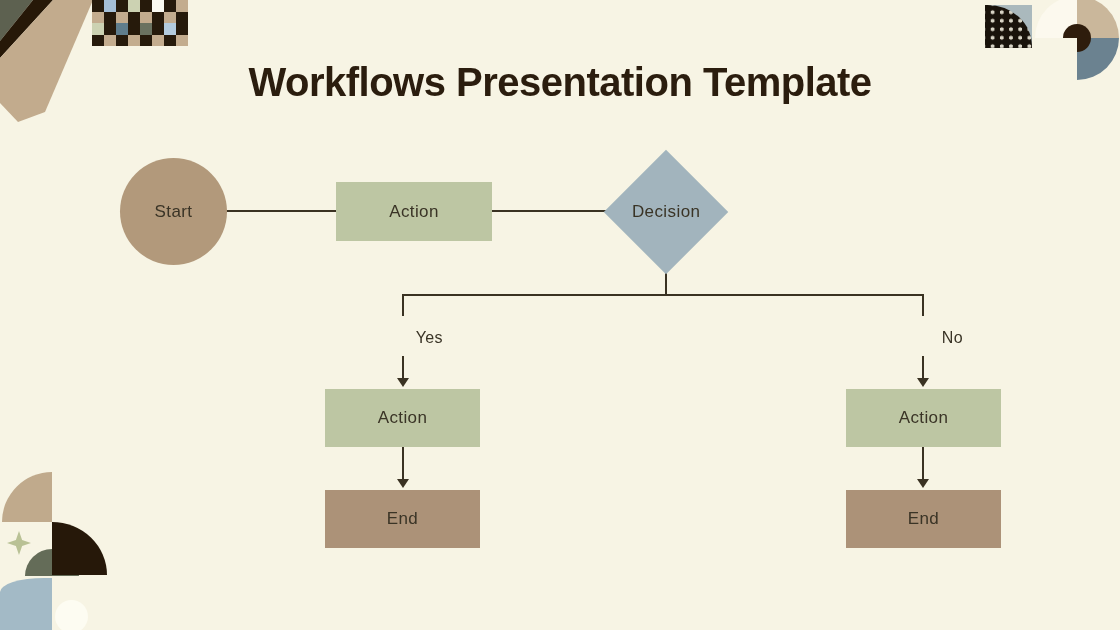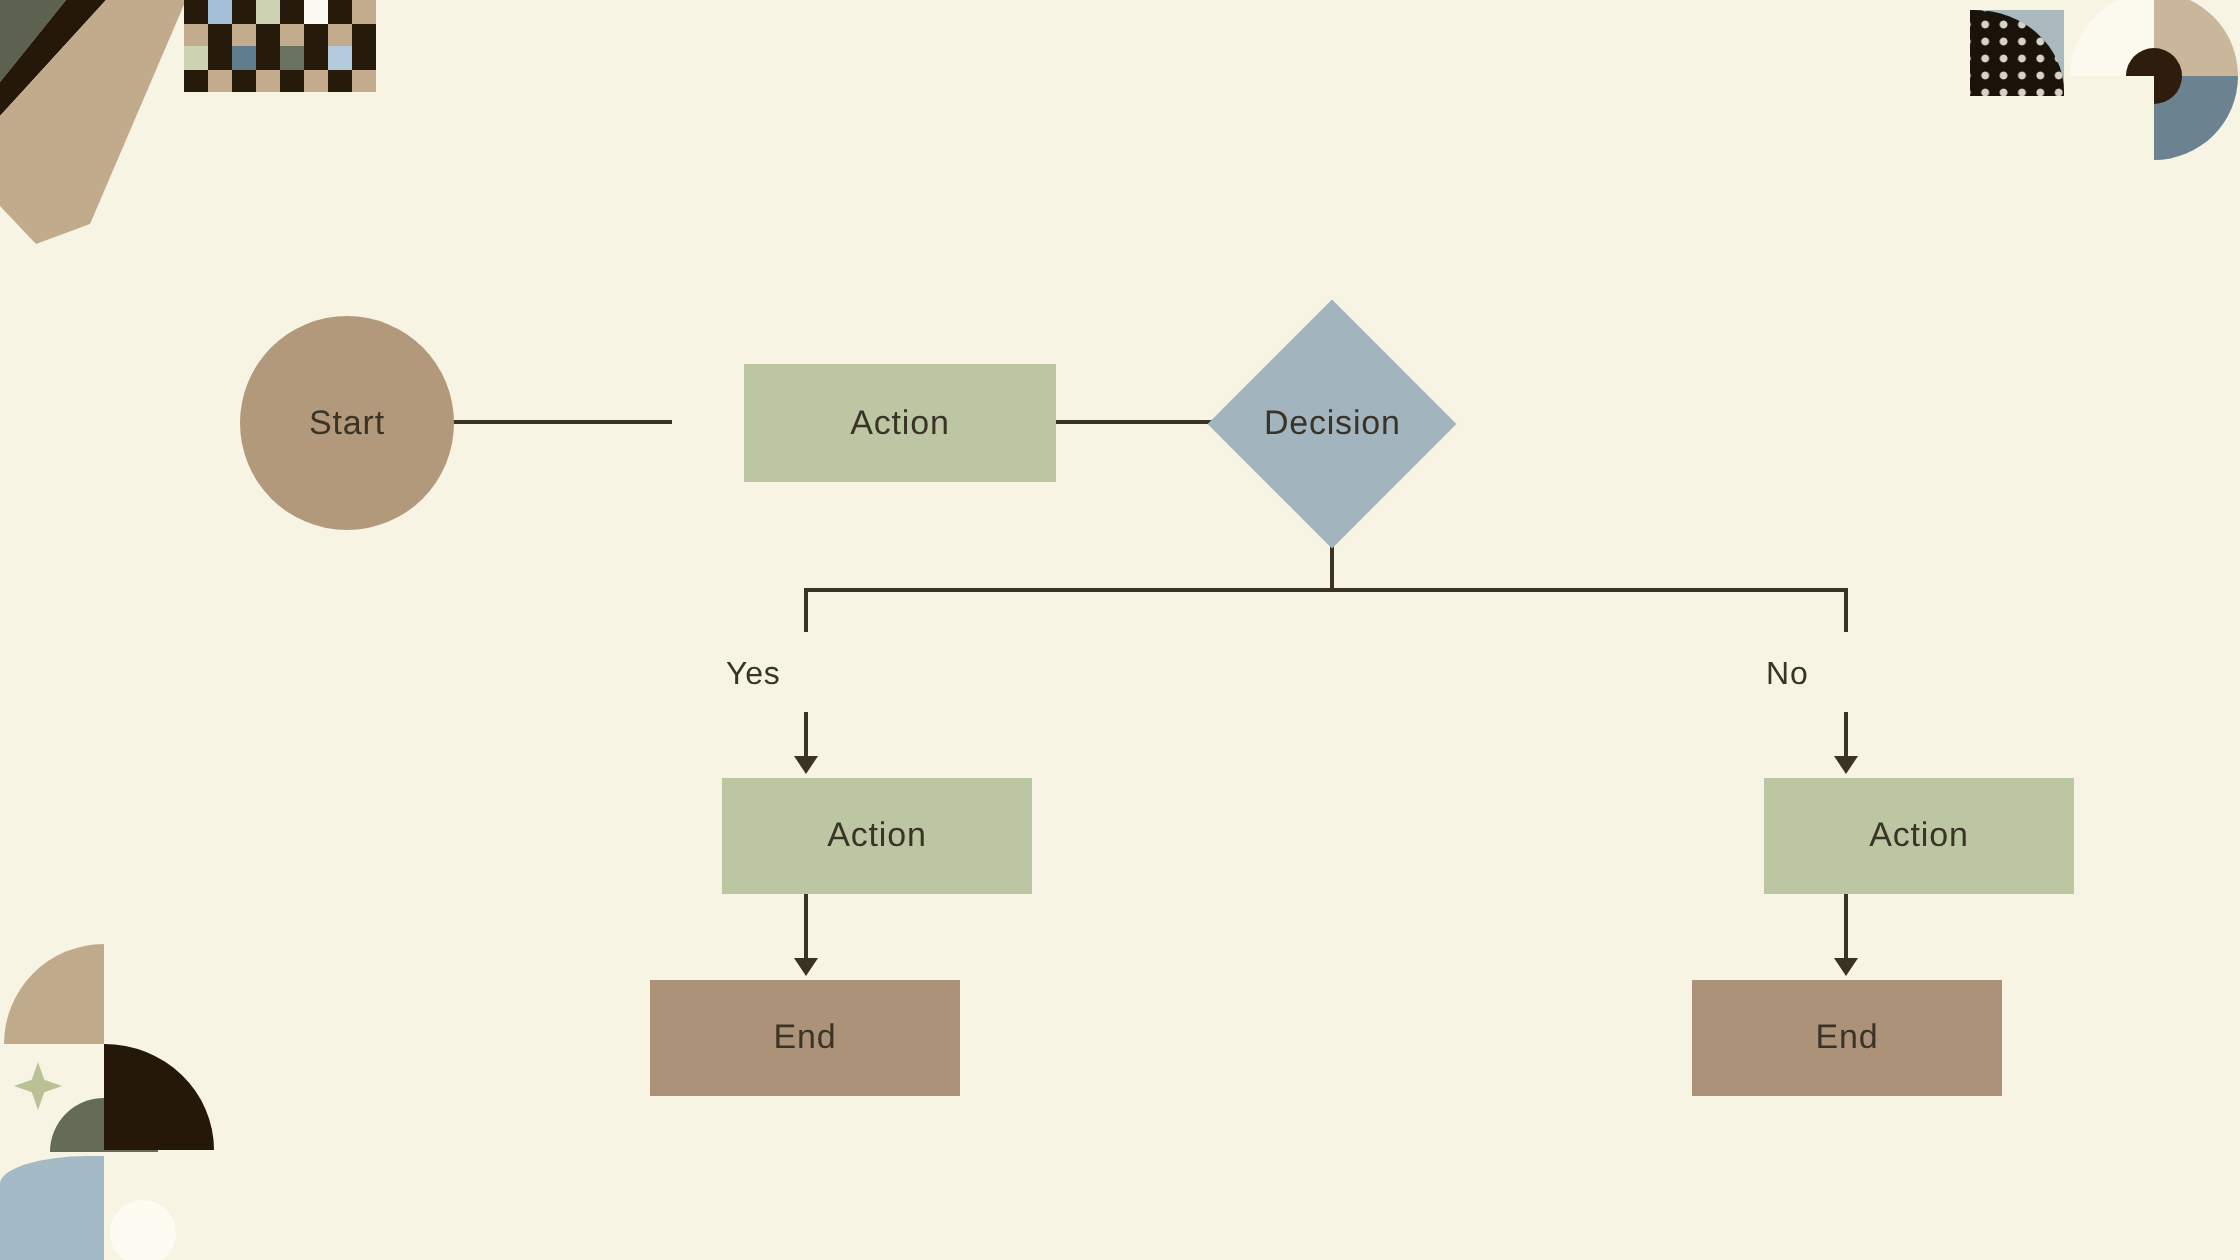--- a/index.html
+++ b/index.html
@@ -34,39 +34,39 @@
     font-size: 17px;
     letter-spacing: 0.4px;
     color: var(--node_text);
   }
   .start-circle {
     left: 120px; top: 158px; width: 107px; height: 107px;
     border-radius: 50%;
     background: var(--start_fill);
     text-align: center;
   }
-  .action-box { background: var(--action_fill); margin-left: 36px; }
+  .action-box { background: var(--action_fill); }
   .action-1   { left: 336px; top: 182px; width: 156px; height: 59px; }
   .action-yes { left: 325px; top: 389px; width: 155px; height: 58px; }
   .action-no  { left: 846px; top: 389px; width: 155px; height: 58px; }
   .end-box    { background: var(--end_fill); text-align: right; }
   .end-yes    { left: 325px; top: 490px; width: 155px; height: 58px; }
   .end-no     { left: 846px; top: 490px; width: 155px; height: 58px; }
 
   .diamond {
     left: 622px; top: 168px; width: 88px; height: 88px;
     background: var(--decision_fill);
     transform: rotate(45deg);
   }
   .diamond .inner { transform: rotate(-45deg); }
 
   .branch-label {
     position: absolute;
     width: 80px;
-    text-align: left;
+    text-align: right;
     top: 329px;
     font-size: 16px;
     letter-spacing: 0.4px;
     color: var(--node_text);
   }
   .label-yes { left: 363px; }
   .label-no  { left: 883px; }
 
   
   .edge { position: absolute; background: var(--line); }
@@ -208,20 +208,21 @@
   <div class="pie-core"></div>
   <div class="pie-core-notch"></div>
 
   <div class="bl-tan-quarter"></div>
   <div class="sparkle"></div>
   <div class="bl-dome"></div>
   <div class="bl-brown-quarter"></div>
   <div class="bl-blue-quarter"></div>
   <div class="bl-white-circle"></div>
 
+  <div class="title">Workflows Presentation Template</div>
 
   <div class="edge h" style="left:226px; top:210px; width:110px;"></div>
   <div class="edge h" style="left:492px; top:210px; width:114px;"></div>
   <div class="edge v" style="left:665px; top:272px; height:24px;"></div>
   <div class="edge h" style="left:402px; top:294px; width:522px;"></div>
   <div class="edge v" style="left:402px; top:294px; height:22px;"></div>
   <div class="edge v" style="left:922px; top:294px; height:22px;"></div>
 
   <div class="edge v" style="left:402px; top:356px; height:24px;"></div>
   <div class="arrow-head" style="left:397px; top:378px;"></div>

